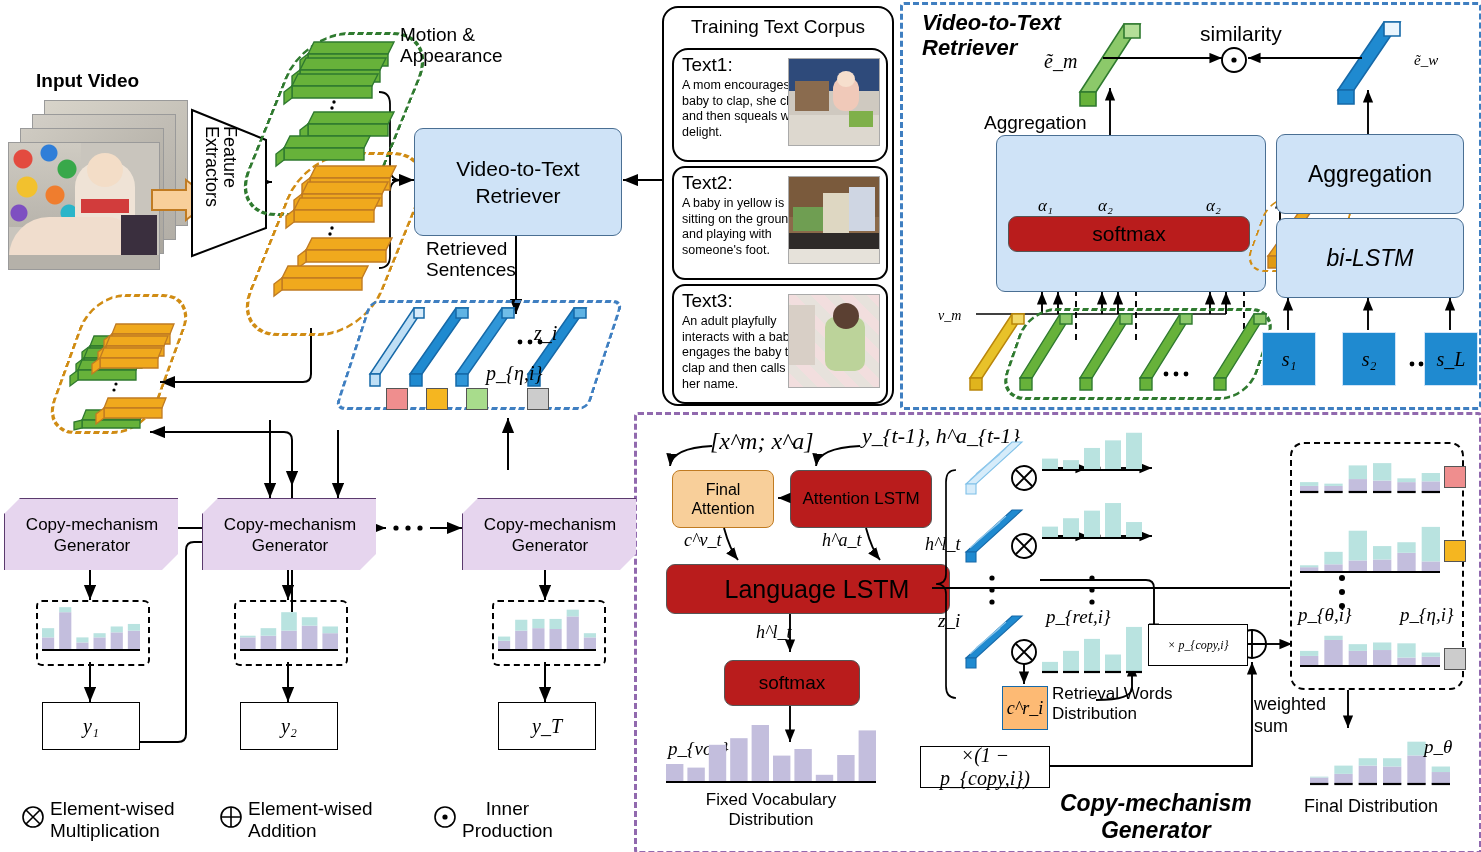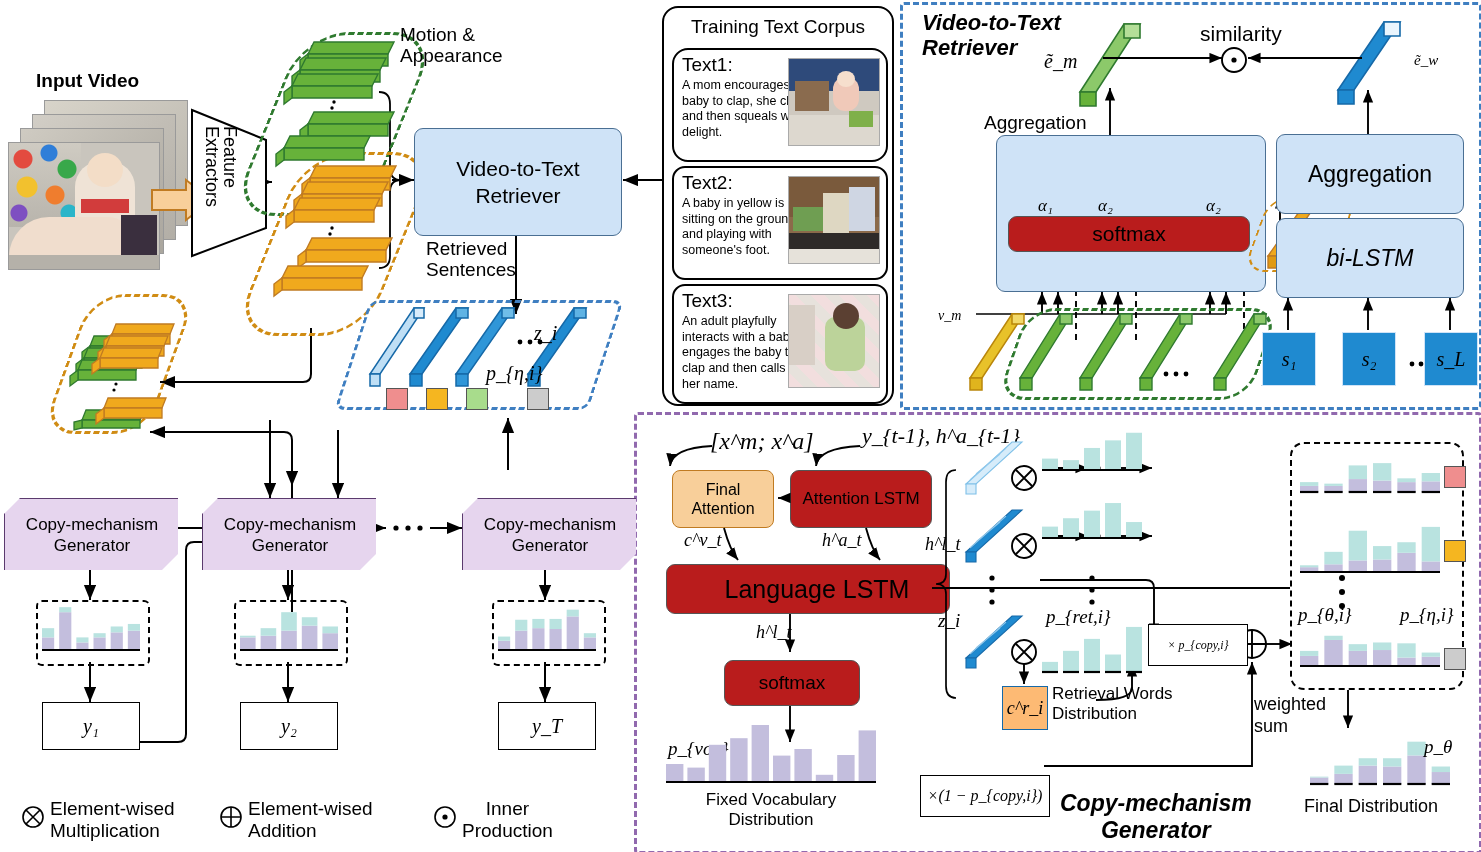--- a/index.html
+++ b/index.html
@@ -631,21 +631,21 @@
 
 <div class="abs ctr" style="left:1002px;top:686px;width:44px;height:42px;background:#fdba74;border:1.4px solid #1669a8;font-size:18px;">
   <span class="it">c^r_i</span>
 </div>
 <div class="lbl" style="left:1052px;top:684px;font-size:17px;line-height:1.2;">Retrieval Words
 Distribution</div>
 
 <div class="abs whitebox ctr" style="left:1148px;top:624px;width:98px;height:40px;font-size:12px;border-width:1.6px;">
   <span class="it">× p_{copy,i}</span>
 </div>
-<div class="abs whitebox ctr" style="left:920px;top:746px;width:128px;height:40px;font-size:16px;border-width:1.6px;margin-top:29px;">
+<div class="abs whitebox ctr" style="left:920px;top:746px;width:128px;height:40px;font-size:20px;border-width:1.6px;">
   <span class="it">×(1 − p_{copy,i})</span>
 </div>
 
 <div class="lbl it" style="left:668px;top:738px;font-size:19px;">p_{voc}</div>
 <div class="abs" style="left:666px;top:720px;">
   <svg width="210" height="70" id="chart-pvoc">
       <rect x="0" y="44" width="17.4" height="18" fill="#c3bedd"></rect>
       <rect x="21.4" y="47.6" width="17.4" height="14.399999999999999" fill="#c3bedd"></rect>
       <rect x="42.8" y="24.799999999999997" width="17.4" height="37.2" fill="#c3bedd"></rect>
       <rect x="64.19999999999999" y="18.200000000000003" width="17.4" height="43.8" fill="#c3bedd"></rect>

